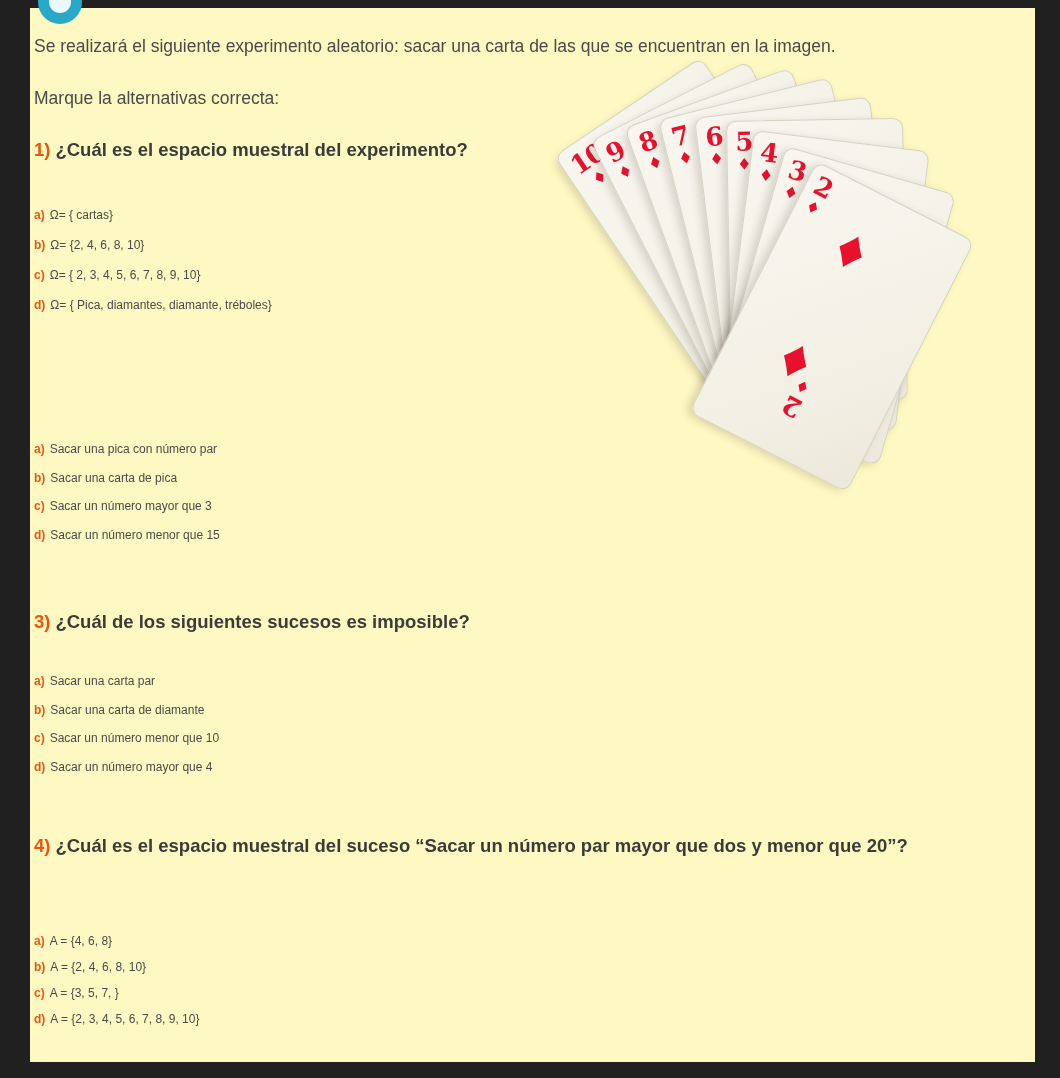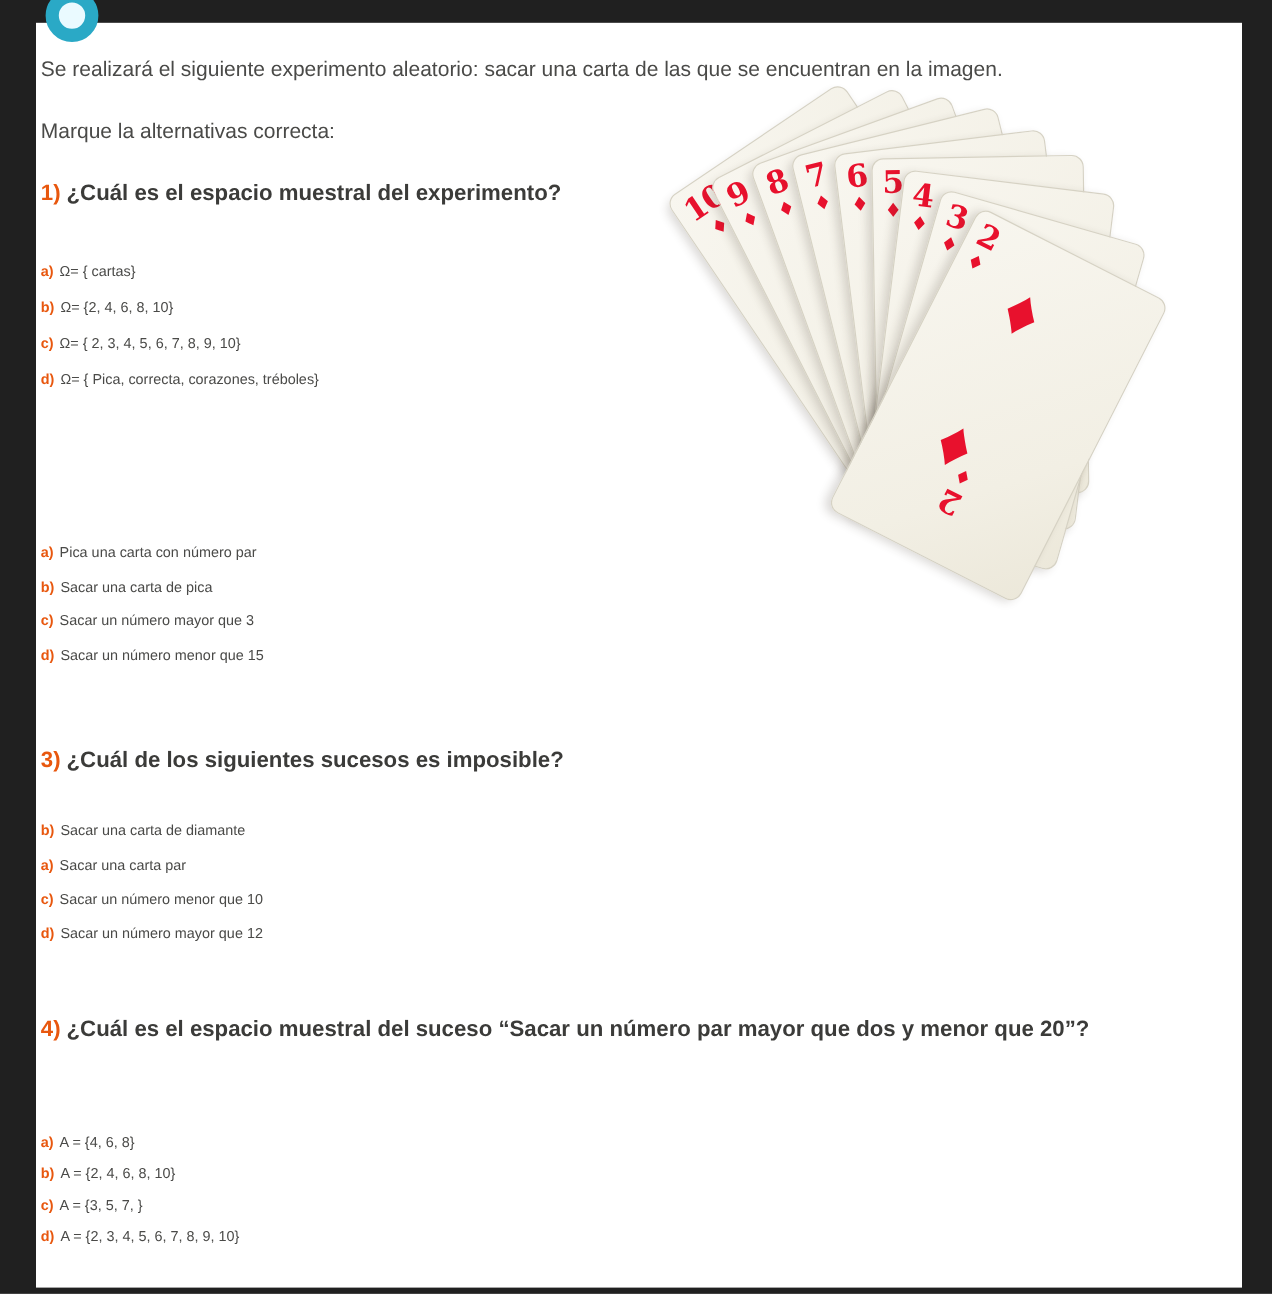--- a/index.html
+++ b/index.html
@@ -7,22 +7,21 @@
     background:#202020;
     font-family:"Liberation Sans",sans-serif;
     -webkit-font-smoothing:antialiased;
   }
   .screen{
     position:relative;width:1060px;height:1078px;
     overflow:hidden;background:#202020;
   }
   .page{
     position:absolute;left:30px;top:8px;width:1005px;height:1054px;
-    background:#ffffff;
-    margin-top:11px;
+    background:#fef9c3;
   }
   
   .logo{
     position:absolute;left:8px;top:-28px;width:22px;height:22px;
     border:11px solid #2aa9c6;border-radius:50%;background:#eafaff;
   }
   
   .t{position:absolute;left:4px;margin:0;color:#4a4a48;font-size:17.5px;}
   .intro{top:28px;width:990px;}
   .instr{top:80px;}
@@ -83,38 +82,38 @@
     <p class="t intro">Se realizará el siguiente experimento aleatorio: sacar una carta de las que se encuentran en la imagen.</p>
     <p class="t instr">Marque la alternativas correcta:</p>
 
     <p class="q-title q1t">
       <span class="q-num">1)</span><span>¿Cuál es el espacio muestral del experimento?</span>
     </p>
     <div class="opts q1o">
       <p class="opt"><span class="L">a)</span><span>Ω= { cartas}</span></p>
       <p class="opt"><span class="L">b)</span><span>Ω= {2, 4, 6, 8, 10}</span></p>
       <p class="opt"><span class="L">c)</span><span>Ω= { 2, 3, 4, 5, 6, 7, 8, 9, 10}</span></p>
-      <p class="opt"><span class="L">d)</span><span>Ω= { Pica, correcta, corazones, tréboles}</span></p>
+      <p class="opt"><span class="L">d)</span><span>Ω= { Pica, diamantes, diamante, tréboles}</span></p>
     </div>
 
     <div class="opts q2o">
-      <p class="opt"><span class="L">a)</span><span>Pica una carta con número par</span></p>
+      <p class="opt"><span class="L">a)</span><span>Sacar una pica con número par</span></p>
       <p class="opt"><span class="L">b)</span><span>Sacar una carta de pica</span></p>
       <p class="opt"><span class="L">c)</span><span>Sacar un número mayor que 3</span></p>
       <p class="opt"><span class="L">d)</span><span>Sacar un número menor que 15</span></p>
     </div>
 
     <p class="q-title q3t">
       <span class="q-num">3)</span><span>¿Cuál de los siguientes sucesos es imposible?</span>
     </p>
     <div class="opts q3o">
+      <p class="opt"><span class="L">a)</span><span>Sacar una carta par</span></p>
       <p class="opt"><span class="L">b)</span><span>Sacar una carta de diamante</span></p>
-      <p class="opt"><span class="L">a)</span><span>Sacar una carta par</span></p>
       <p class="opt"><span class="L">c)</span><span>Sacar un número menor que 10</span></p>
-      <p class="opt"><span class="L">d)</span><span>Sacar un número mayor que 12</span></p>
+      <p class="opt"><span class="L">d)</span><span>Sacar un número mayor que 4</span></p>
     </div>
 
     <p class="q-title q4t">
       <span class="q-num">4)</span><span>¿Cuál es el espacio muestral del suceso “Sacar un número par mayor que dos y menor que 20”?</span>
     </p>
     <div class="opts q4o">
       <p class="opt"><span class="L">a)</span><span>A = {4, 6, 8}</span></p>
       <p class="opt"><span class="L">b)</span><span>A = {2, 4, 6, 8, 10}</span></p>
       <p class="opt"><span class="L">c)</span><span>A = {3, 5, 7, }</span></p>
       <p class="opt"><span class="L">d)</span><span>A = {2, 3, 4, 5, 6, 7, 8, 9, 10}</span></p>

